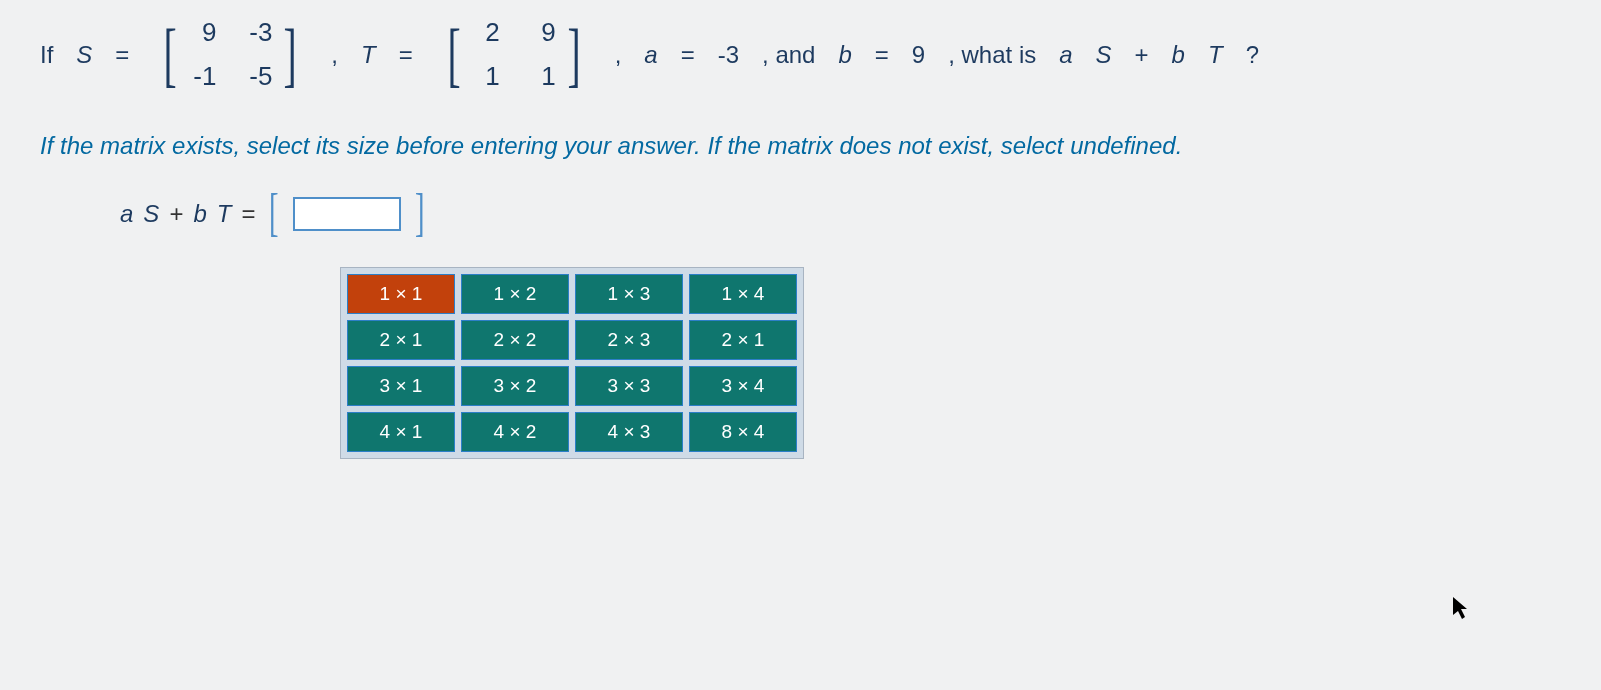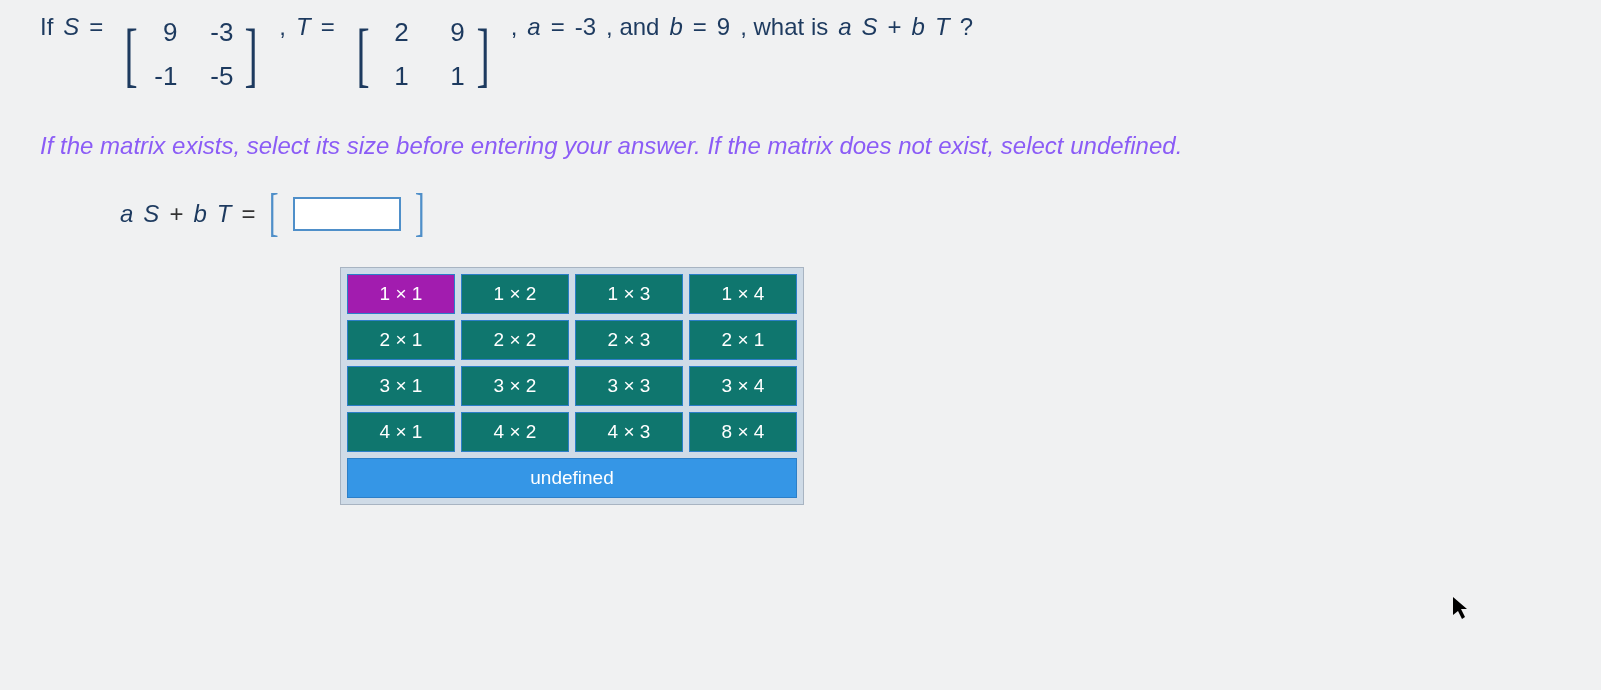--- a/index.html
+++ b/index.html
@@ -6,28 +6,29 @@
     body {
       font-family: "Segoe UI", Arial, sans-serif;
       background: #f0f1f2;
       padding: 10px 40px;
       color: #333;
       font-size: 24px;
       line-height: 1.4;
     }
     .question-line {
       display: flex;
+      align-items: center;
       flex-wrap: wrap;
-      gap: 10px;
+      gap: 23px;
       margin-bottom: 30px;
     }
     .question-line .txt { color: #1d3a5f; }
     .italic-hint {
       font-style: italic;
-      color: #8b5cf6;
+      color: #0369a1;
       margin-bottom: 28px;
       font-size: 24px;
     }
     .matrix {
       display: inline-flex;
       align-items: center;
       margin: 0 6px;
     }
     .bracket-left, .bracket-right {
       font-size: 72px;
@@ -87,21 +88,21 @@
       background: #0f766e;
       color: #fff;
       display: flex;
       align-items: center;
       justify-content: center;
       font-size: 19px;
       cursor: pointer;
       border: 1px solid #2c7fc8;
     }
     .size-btn.selected {
-      background: #a21caf;
+      background: #c2410c;
     }
     .undefined-btn {
       margin-top: 6px;
       background: #3596e6;
       color: #fff;
       height: 40px;
       display: flex;
       align-items: center;
       justify-content: center;
       font-size: 19px;
@@ -199,21 +200,20 @@
     <div class="size-btn">2 × 1</div>
     <div class="size-btn">3 × 1</div>
     <div class="size-btn">3 × 2</div>
     <div class="size-btn">3 × 3</div>
     <div class="size-btn">3 × 4</div>
     <div class="size-btn">4 × 1</div>
     <div class="size-btn">4 × 2</div>
     <div class="size-btn">4 × 3</div>
     <div class="size-btn">8 × 4</div>
   </div>
-  <div class="undefined-btn">undefined</div>
 </div>
 
 <div class="cursor-icon">
   <svg width="18" height="24" viewBox="0 0 18 24">
       <path d="M0 0 L0 18 L5 14 L9 22 L12 20 L8 12 L14 12 Z" fill="#000"></path>
     </svg>
 </div>
 
 
 

